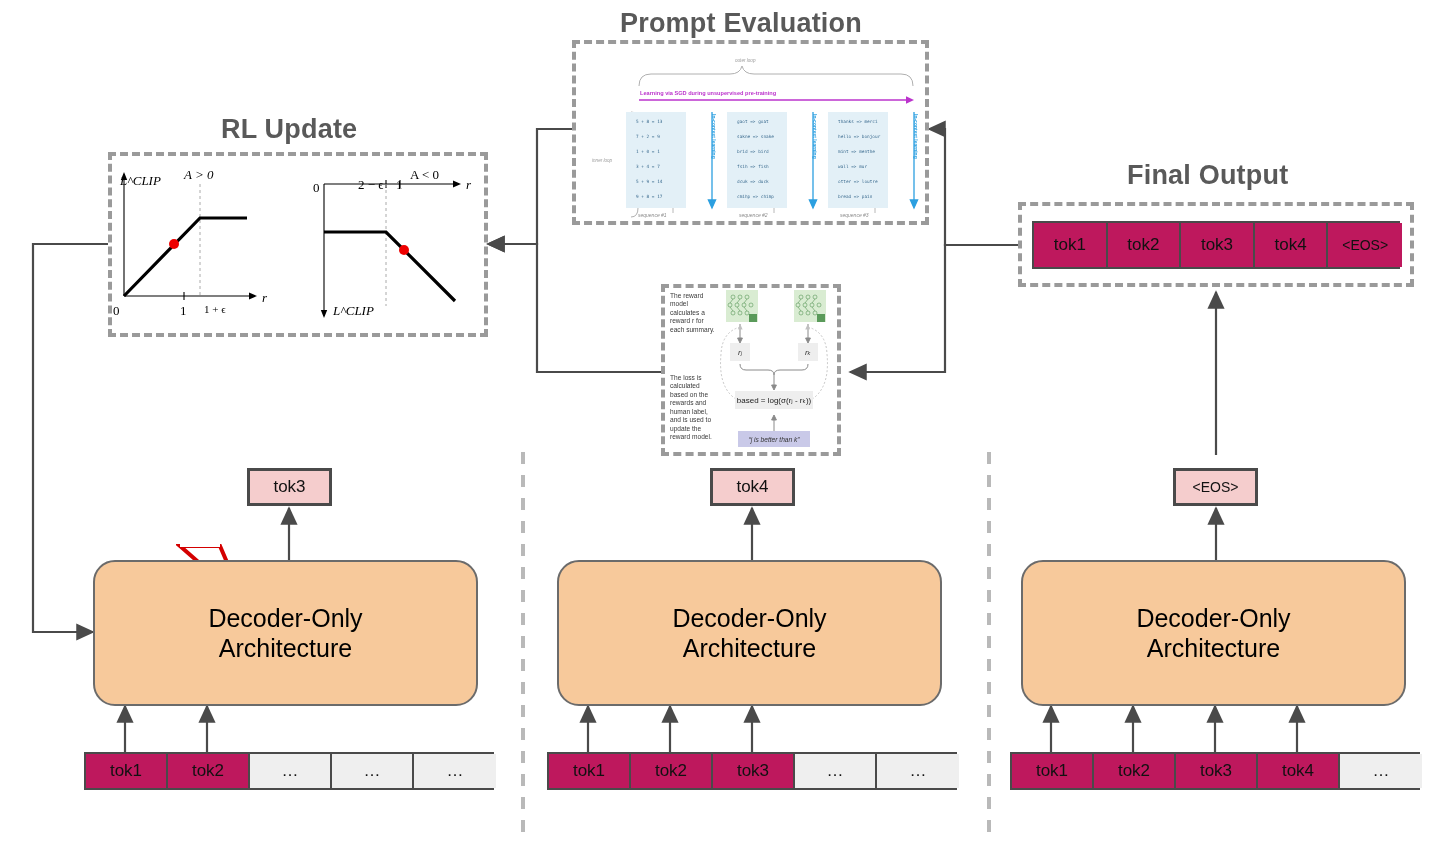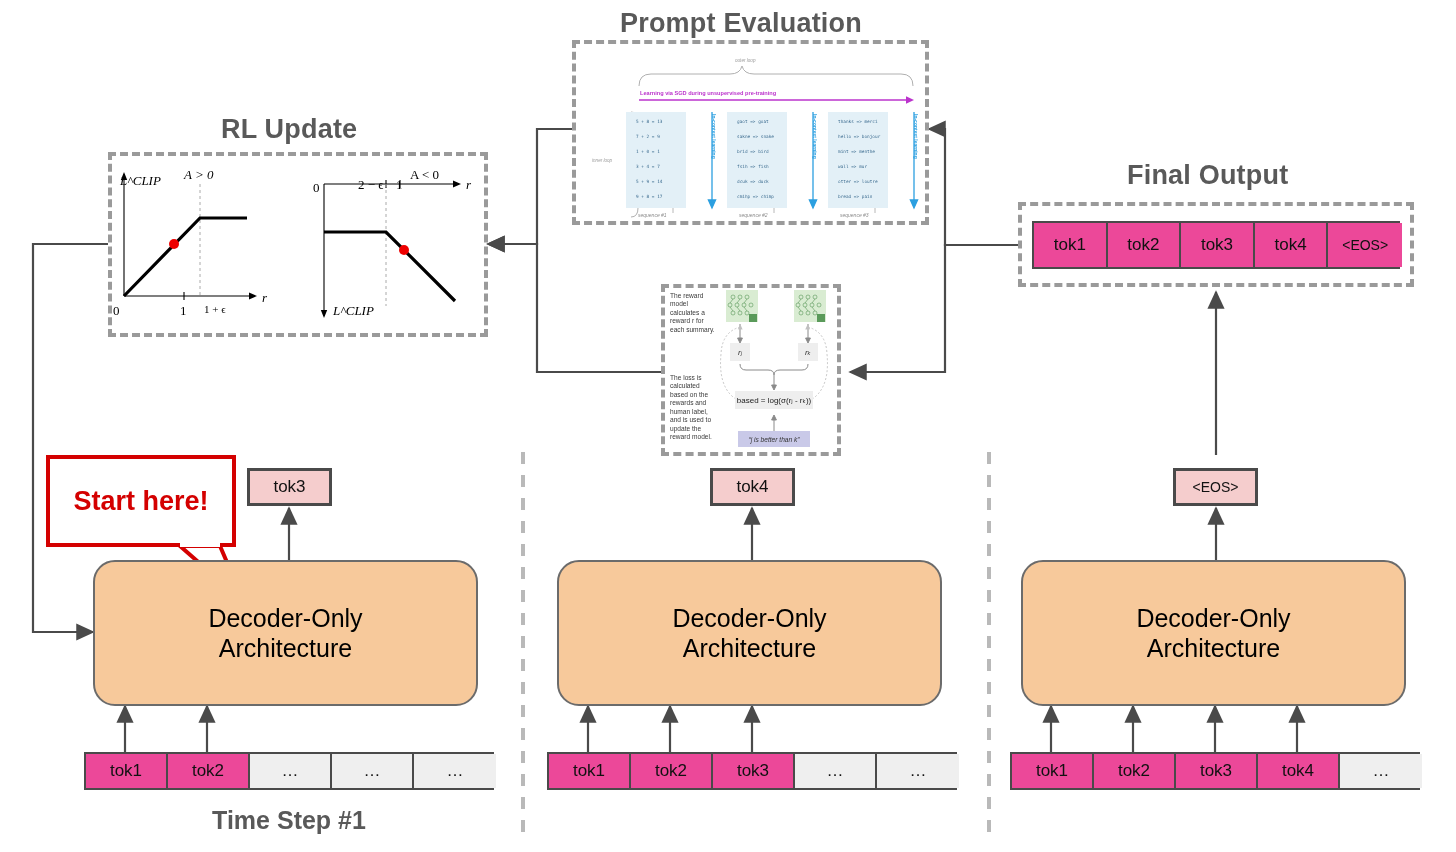--- a/index.html
+++ b/index.html
@@ -13,21 +13,21 @@
               letter-spacing:.2px;white-space:nowrap;}
 
   
   .dashbox{position:absolute;border:4px dashed #9a9a9a;box-sizing:border-box;background:transparent;}
 
   
   .tokrow{position:absolute;display:flex;border:2px solid #4a4a4a;box-sizing:border-box;background:#efefef;}
   .tokrow .cell{flex:0 0 auto;display:flex;align-items:center;justify-content:center;
        border-right:2px solid #4a4a4a;box-sizing:border-box;font-size:17px;color:#111;background:#efefef;}
   .tokrow .cell:last-child{border-right:none;}
-  .cell.filled{background:#ec4899;}
+  .cell.filled{background:#be185d;}
 
   
   .chip{position:absolute;display:flex;align-items:center;justify-content:center;
         border:3px solid #4a4a4a;box-sizing:border-box;background:#f5cdcd;color:#111;font-size:17px;}
   .chip.small{font-size:14px;}
 
   
   .decoder{position:absolute;background:#f7c99b;border:2px solid #6b6b6b;border-radius:22px;
            box-sizing:border-box;display:flex;align-items:center;justify-content:center;
            text-align:center;color:#000;font-size:25px;line-height:1.22;}
@@ -304,41 +304,39 @@
   <div class="sect-title" style="left:1127px;top:160px;font-size:27px;">Final Output</div>
   <div class="dashbox" style="left:1018px;top:202px;width:396px;height:85px;"></div>
   <div class="tokrow" style="left:1032px;top:221px;width:368px;height:48px;">
     <div class="cell filled" style="width:73.6px;">tok1</div>
     <div class="cell filled" style="width:73.6px;">tok2</div>
     <div class="cell filled" style="width:73.6px;">tok3</div>
     <div class="cell filled" style="width:73.6px;">tok4</div>
     <div class="cell filled" style="width:73.6px;font-size:14px;">&lt;EOS&gt;</div>
   </div>
 
-  <div class="callout" style="left:46px;top:455px;width:190px;height:92px;">Start here!</div>
   <svg class="abs" style="left:176px;top:540px;" width="90" height="66" viewBox="0 0 90 66">
     <path d="M4,6 L68,62 L44,6 z" fill="#ffffff" stroke="#d40000" stroke-width="4" stroke-linejoin="miter"></path>
     <line x1="4" y1="4" x2="44" y2="4" stroke="#ffffff" stroke-width="6"></line>
   </svg>
 
   <div class="chip" style="left:247px;top:468px;width:85px;height:38px;">tok3</div>
   <div class="decoder" style="left:93px;top:560px;width:385px;height:146px;">
     <span>
       <span>Decoder-Only</span><br>
       <span>Architecture</span>
     </span>
   </div>
   <div class="tokrow" style="left:84px;top:752px;width:410px;height:38px;">
     <div class="cell filled" style="width:82px;">tok1</div>
     <div class="cell filled" style="width:82px;">tok2</div>
     <div class="cell" style="width:82px;">…</div>
     <div class="cell" style="width:82px;">…</div>
     <div class="cell" style="width:82px;">…</div>
   </div>
-  <div class="stepcap" style="left:84px;top:806px;width:410px;">Time Step #1</div>
 
   <div class="chip" style="left:710px;top:468px;width:85px;height:38px;">tok4</div>
   <div class="decoder" style="left:557px;top:560px;width:385px;height:146px;">
     <span>
       <span>Decoder-Only</span><br>
       <span>Architecture</span>
     </span>
   </div>
   <div class="tokrow" style="left:547px;top:752px;width:410px;height:38px;">
     <div class="cell filled" style="width:82px;">tok1</div>

